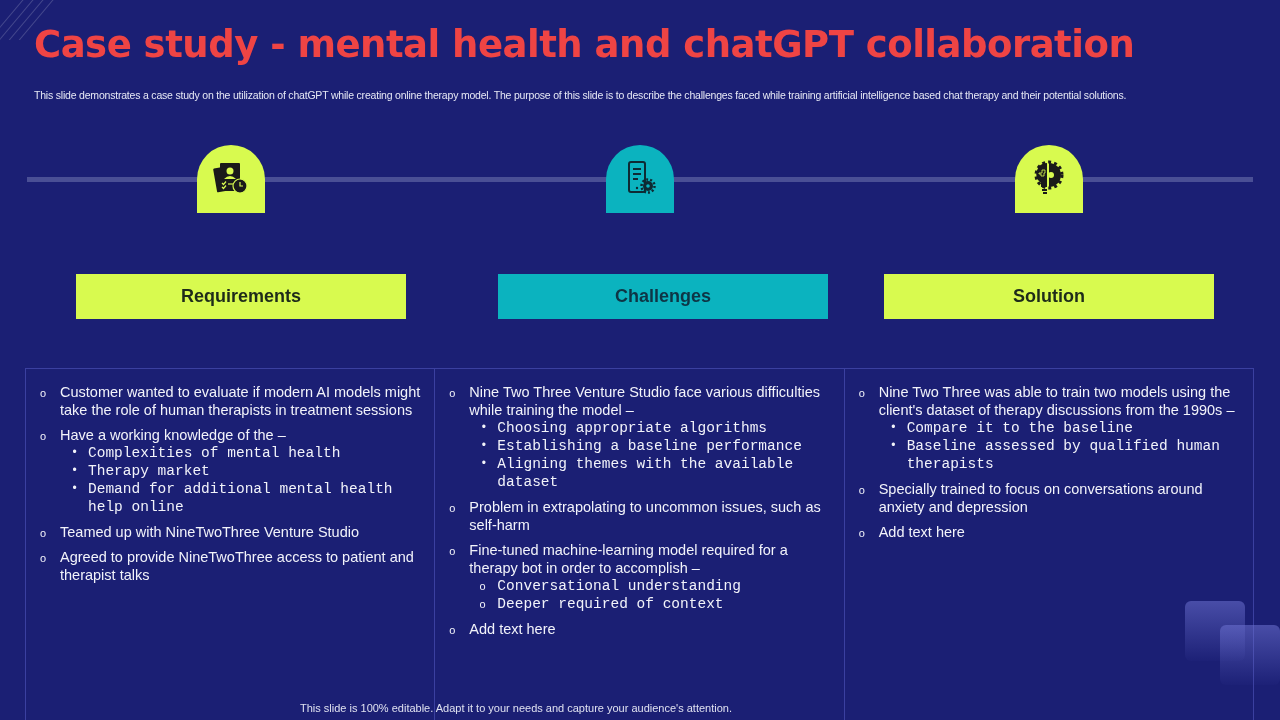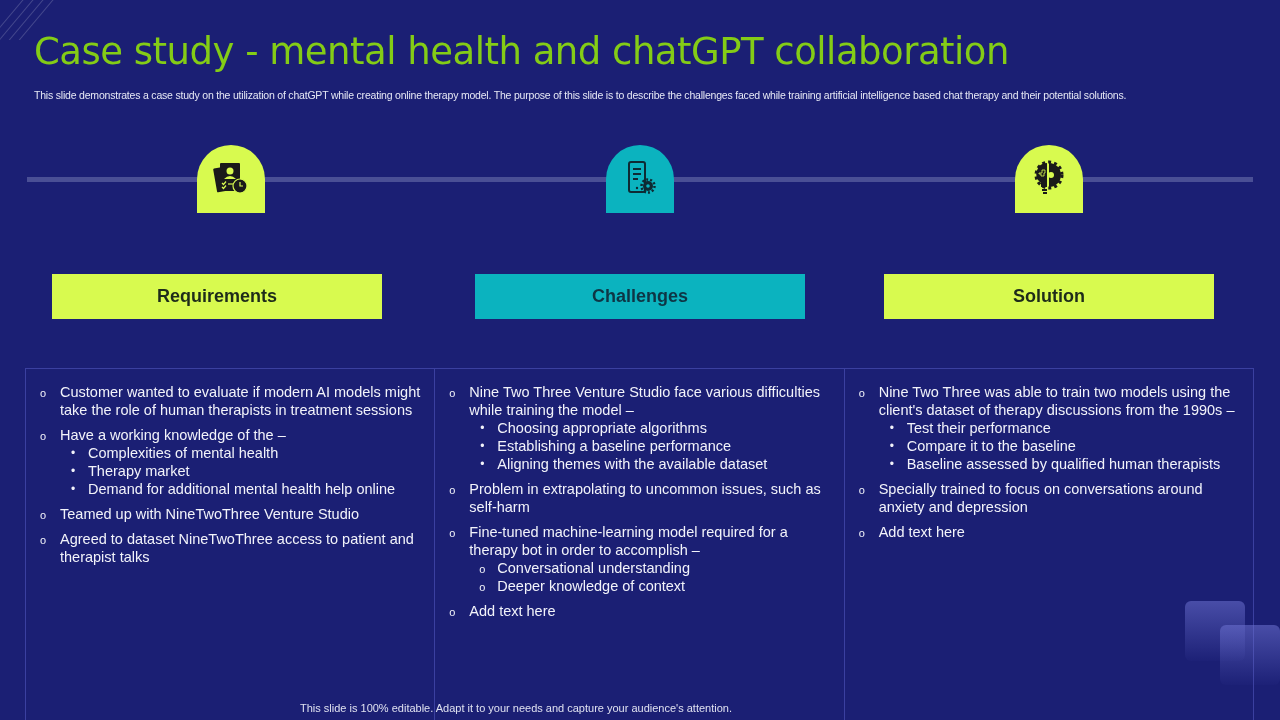--- a/index.html
+++ b/index.html
@@ -11,24 +11,24 @@
     position: relative;
   }
   .corner-lines {
     position: absolute; left: 0; top: 0; width: 60px; height: 40px; overflow: hidden;
   }
   .corner-lines span {
     position: absolute; width: 1px; height: 80px; background: rgba(255,255,255,0.18);
     transform: rotate(40deg); top: -30px;
   }
   .title {
-    position: absolute; left: 34px; top: 30px;
+    position: absolute; left: 34px; top: 23px;
     font-family: "DejaVu Sans", sans-serif;
-    font-weight: normal; font-size: 37px; letter-spacing: -0.5px;
-    color: #84cc16; white-space: nowrap;
+    font-weight: bold; font-size: 37px; letter-spacing: -0.5px;
+    color: #ef4444; white-space: nowrap;
   }
   .subtitle {
     position: absolute; left: 34px; top: 89px; width: 1215px;
     font-size: 10.5px; line-height: 13px; color: #e6e8f5; letter-spacing: -0.2px;
   }
   .timeline {
     position: absolute; left: 27px; top: 177px; width: 1226px; height: 5px;
     background: #4a4f95;
   }
   .icon-tab {
@@ -56,21 +56,21 @@
   }
   .col:last-child { border-right: none; }
   ul.main { list-style: none; }
   ul.main > li {
     position: relative; padding-left: 20px; font-size: 14.5px; line-height: 18px;
     color: #f2f3fa; margin-bottom: 7px;
   }
   ul.main > li::before {
     content: "o"; position: absolute; left: 0; top: 1px; font-size: 11px;
   }
-  ul.sub { list-style: none; margin-top: 0; }
+  ul.sub { list-style: none; margin-top: 0; font-family: Liberation Mono, monospace; }
   ul.sub > li {
     position: relative; padding-left: 28px; font-size: 14.5px; line-height: 18px; color: #f2f3fa;
   }
   ul.sub.bullet > li::before {
     content: "•"; position: absolute; left: 11px; top: 0; font-size: 12px;
   }
   ul.sub.circle > li::before {
     content: "o"; position: absolute; left: 10px; top: 1px; font-size: 11px;
   }
   .footer {
@@ -127,63 +127,62 @@
     <path d="M18 4 A11 11 0 0 0 12 24 V28 H18 Z" fill="#1a1a1a"></path>
     <rect x="13" y="30" width="5" height="2" fill="#1a1a1a"></rect>
     <rect x="14" y="33" width="4" height="2" fill="#1a1a1a"></rect>
     <path d="M20 4 A11 11 0 0 1 20 28 Z" fill="#1a1a1a"></path>
     <circle cx="20" cy="16" r="13" fill="none" stroke="#1a1a1a" stroke-width="3" stroke-dasharray="3 3"></circle>
     <circle cx="22" cy="16" r="3" fill="#d8fa4f"></circle>
     <path d="M10 14 h3 v-3 h3 v3 h-1 v3 h-3 v-2 h-2 z" fill="none" stroke="#d8fa4f" stroke-width="0.8"></path>
   </svg>
 </div>
 
-<div class="col-header lime" style="left:52px">Requirements</div>
-<div class="col-header teal" style="left:475px">Challenges</div>
+<div class="col-header lime" style="left:76px">Requirements</div>
+<div class="col-header teal" style="left:498px">Challenges</div>
 <div class="col-header lime" style="left:884px">Solution</div>
 
 <div class="content-box">
   <div class="col">
     <ul class="main">
       <li><span>Customer wanted to evaluate if modern AI models might take the role of human therapists in treatment sessions</span></li>
       <li><span>Have a working knowledge of the –</span>
         <ul class="sub bullet">
           <li>Complexities of mental health</li>
           <li>Therapy market</li>
           <li>Demand for additional mental health help online</li>
         </ul>
       </li>
       <li><span>Teamed up with NineTwoThree Venture Studio</span></li>
-      <li><span>Agreed to dataset NineTwoThree access to patient and therapist talks</span></li>
+      <li><span>Agreed to provide NineTwoThree access to patient and therapist talks</span></li>
     </ul>
   </div>
   <div class="col">
     <ul class="main">
       <li><span>Nine Two Three Venture Studio face various difficulties while training the model –</span>
         <ul class="sub bullet">
           <li>Choosing appropriate algorithms</li>
           <li>Establishing a baseline performance</li>
           <li>Aligning themes with the available dataset</li>
         </ul>
       </li>
       <li><span>Problem in extrapolating to uncommon issues, such as self-harm</span></li>
       <li><span>Fine-tuned machine-learning model required for a therapy bot in order to accomplish –</span>
         <ul class="sub circle">
           <li>Conversational understanding</li>
-          <li>Deeper knowledge of context</li>
+          <li>Deeper required of context</li>
         </ul>
       </li>
       <li><span>Add text here</span></li>
     </ul>
   </div>
   <div class="col">
     <ul class="main">
       <li><span>Nine Two Three was able to train two models using the client's dataset of therapy discussions from the 1990s –</span>
         <ul class="sub bullet">
-          <li>Test their performance</li>
           <li>Compare it to the baseline</li>
           <li>Baseline assessed by qualified human therapists</li>
         </ul>
       </li>
       <li><span>Specially trained to focus on conversations around anxiety and depression</span></li>
       <li><span>Add text here</span></li>
     </ul>
   </div>
 </div>
 

